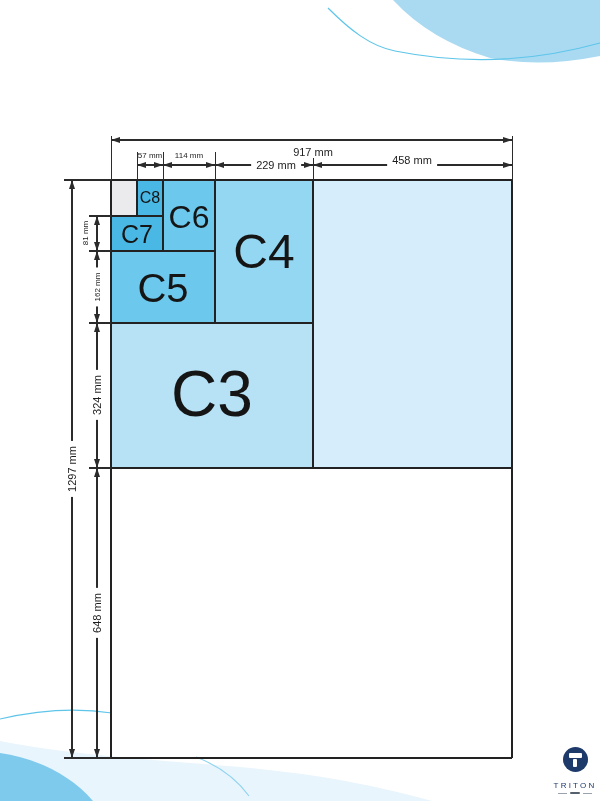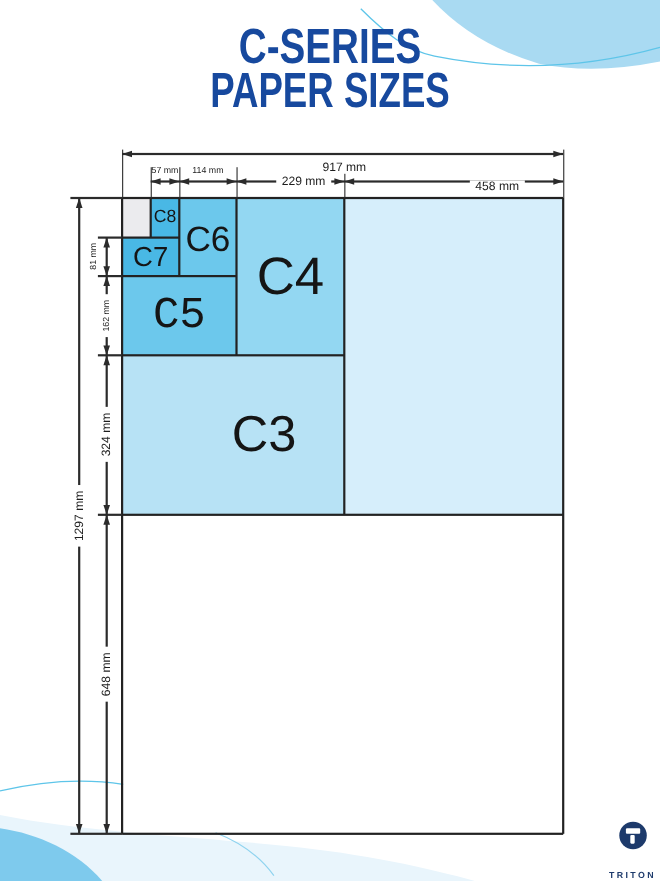--- a/index.html
+++ b/index.html
@@ -26,43 +26,39 @@
   .aD{border-left:3.5px solid transparent;border-right:3.5px solid transparent;border-top:9px solid #2b2b2b;}
   .dim{position:absolute;z-index:4;font-size:11px;color:#1d1d1d;white-space:nowrap;transform:translate(-50%,-50%);}
   .dim.bg{background:#fff;padding:0 5px;}
   .dim.rot{transform:translate(-50%,-50%) rotate(-90deg);}
   .dim.sm{font-size:8px;}
   
   .logo{position:absolute;z-index:3;text-align:center;}
   .logo-circle{position:relative;width:25px;height:25px;border-radius:50%;background:#1d3a6b;margin:0 auto;}
   .logo-bar{position:absolute;left:6px;top:6px;width:13px;height:4.5px;background:#fff;border-radius:1px;}
   .logo-stem{position:absolute;left:10.2px;top:11.5px;width:4.6px;height:8px;background:#fff;border-radius:1px;}
-  .logo-name{margin-top:19px;font-size:8px;font-weight:bold;letter-spacing:2.2px;color:#1d3a6b;}
+  .logo-name{margin-top:9px;font-size:8px;font-weight:normal;letter-spacing:2.2px;color:#1d3a6b;}
   .logo-tag{margin-top:2px;display:flex;align-items:center;justify-content:center;gap:3px;}
   .logo-tag i{display:block;width:9px;height:1px;background:#9aa3ad;}
   .logo-tag b{display:block;width:10px;height:2px;background:#55606c;border-radius:1px;}
 </style>
 </head>
 <body>
 
 <div class="page">
 
   <svg class="deco" width="600" height="801" viewBox="0 0 600 801">
     <path d="M 393 0 Q 430 40 490 58 Q 540 68 600 56 L 600 0 Z" fill="#a9daf2"></path>
     <path d="M 328 8 C 350 30 370 46 395 51 C 455 63 525 64 600 43" fill="none" stroke="#5ec5e9" stroke-width="1.2"></path>
     <path d="M 0 741 C 80 757 180 761 260 769 C 330 776 390 789 432 801 L 0 801 Z" fill="#e9f5fc"></path>
     <path d="M 0 753 C 35 758 70 774 93 801 L 0 801 Z" fill="#7ecaed"></path>
     <path d="M 0 719 Q 60 705 112 713" fill="none" stroke="#5ec5e9" stroke-width="1.1"></path>
     <path d="M 196 757 Q 230 770 249 796" fill="none" stroke="#8fd3ef" stroke-width="1.1"></path>
   </svg>
 
-  <div class="title">
-    <div class="l1">C-SERIES</div>
-    <div class="l2">PAPER SIZES</div>
-  </div>
 
   <div class="fill" style="left: 111px; top: 180px; width: 26px; height: 36px; background: rgb(235, 235, 238);"></div>
   <div class="fill" style="left: 137px; top: 180px; width: 26px; height: 36px; background: rgb(73, 184, 229);"></div>
   <div class="fill" style="left: 111px; top: 216px; width: 52px; height: 35px; background: rgb(73, 184, 229);"></div>
   <div class="fill" style="left: 163px; top: 180px; width: 52px; height: 71px; background: rgb(108, 200, 236);"></div>
   <div class="fill" style="left: 111px; top: 251px; width: 104px; height: 72px; background: rgb(108, 200, 236);"></div>
   <div class="fill" style="left: 215px; top: 180px; width: 98px; height: 143px; background: rgb(147, 215, 242);"></div>
   <div class="fill" style="left: 111px; top: 323px; width: 202px; height: 145px; background: rgb(183, 226, 245);"></div>
   <div class="fill" style="left: 313px; top: 180px; width: 199px; height: 288px; background: rgb(214, 238, 251);"></div>
 
@@ -72,23 +68,23 @@
   <div class="ln" style="left:111px;top:757px;width:401px;height:2px;"></div>
   <div class="ln" style="left:136px;top:180px;width:2px;height:36px;"></div>
   <div class="ln" style="left:162px;top:180px;width:2px;height:71px;"></div>
   <div class="ln" style="left:214px;top:180px;width:2px;height:143px;"></div>
   <div class="ln" style="left:312px;top:180px;width:2px;height:288px;"></div>
   <div class="ln" style="left:111px;top:215px;width:52px;height:2px;"></div>
   <div class="ln" style="left:111px;top:250px;width:104px;height:2px;"></div>
   <div class="ln" style="left:111px;top:322px;width:202px;height:2px;"></div>
   <div class="ln" style="left:111px;top:467px;width:401px;height:2px;"></div>
 
-  <div class="sz" style="left:212px;top:394px;font-size:46px;margin-left:28px;">C3</div>
+  <div class="sz" style="left:212px;top:394px;font-size:64px;">C3</div>
   <div class="sz" style="left:264px;top:252px;font-size:48px;">C4</div>
-  <div class="sz" style="left:163px;top:288px;font-size:40px;font-family:Liberation Mono, monospace;">C5</div>
+  <div class="sz" style="left:163px;top:288px;font-size:40px;">C5</div>
   <div class="sz" style="left:189px;top:217px;font-size:32px;">C6</div>
   <div class="sz" style="left:137px;top:234px;font-size:25px;">C7</div>
   <div class="sz" style="left:150px;top:198px;font-size:16px;">C8</div>
 
   <div class="dl" style="left:110.5px;top:136px;width:1.3px;height:44px;"></div>
   <div class="dl" style="left:511.5px;top:136px;width:1.3px;height:44px;"></div>
   <div class="dl" style="left:111px;top:139.4px;width:401px;height:1.3px;"></div>
   <div class="ar aL" style="left:111px;top:136.5px;"></div>
   <div class="ar aR" style="left:503px;top:136.5px;"></div>
   <div class="dim bg" style="left:313px;top:152px;">917 mm</div>
@@ -102,21 +98,21 @@
   <div class="ar aR" style="left:154px;top:161.5px;"></div>
   <div class="ar aL" style="left:163px;top:161.5px;"></div>
   <div class="ar aR" style="left:206px;top:161.5px;"></div>
   <div class="ar aL" style="left:215px;top:161.5px;"></div>
   <div class="ar aR" style="left:304px;top:161.5px;"></div>
   <div class="ar aL" style="left:313px;top:161.5px;"></div>
   <div class="ar aR" style="left:503px;top:161.5px;"></div>
   <div class="dim sm" style="left:150px;top:155px;">57 mm</div>
   <div class="dim sm" style="left:189px;top:155px;">114 mm</div>
   <div class="dim bg" style="left:276px;top:165px;">229 mm</div>
-  <div class="dim bg" style="left:412px;top:170px;margin-left:40px;">458 mm</div>
+  <div class="dim bg" style="left:412px;top:160px;">458 mm</div>
 
   <div class="dl" style="left:64px;top:179.4px;width:47px;height:1.3px;"></div>
   <div class="dl" style="left:64px;top:757.4px;width:47px;height:1.3px;"></div>
   <div class="dl" style="left:71.4px;top:180px;width:1.3px;height:578px;"></div>
   <div class="ar aU" style="left:68.5px;top:180px;"></div>
   <div class="ar aD" style="left:68.5px;top:749px;"></div>
   <div class="dim bg rot" style="left:72px;top:469px;">1297 mm</div>
 
   <div class="dl" style="left:89px;top:215.4px;width:22px;height:1.3px;"></div>
   <div class="dl" style="left:89px;top:250.4px;width:22px;height:1.3px;"></div>

